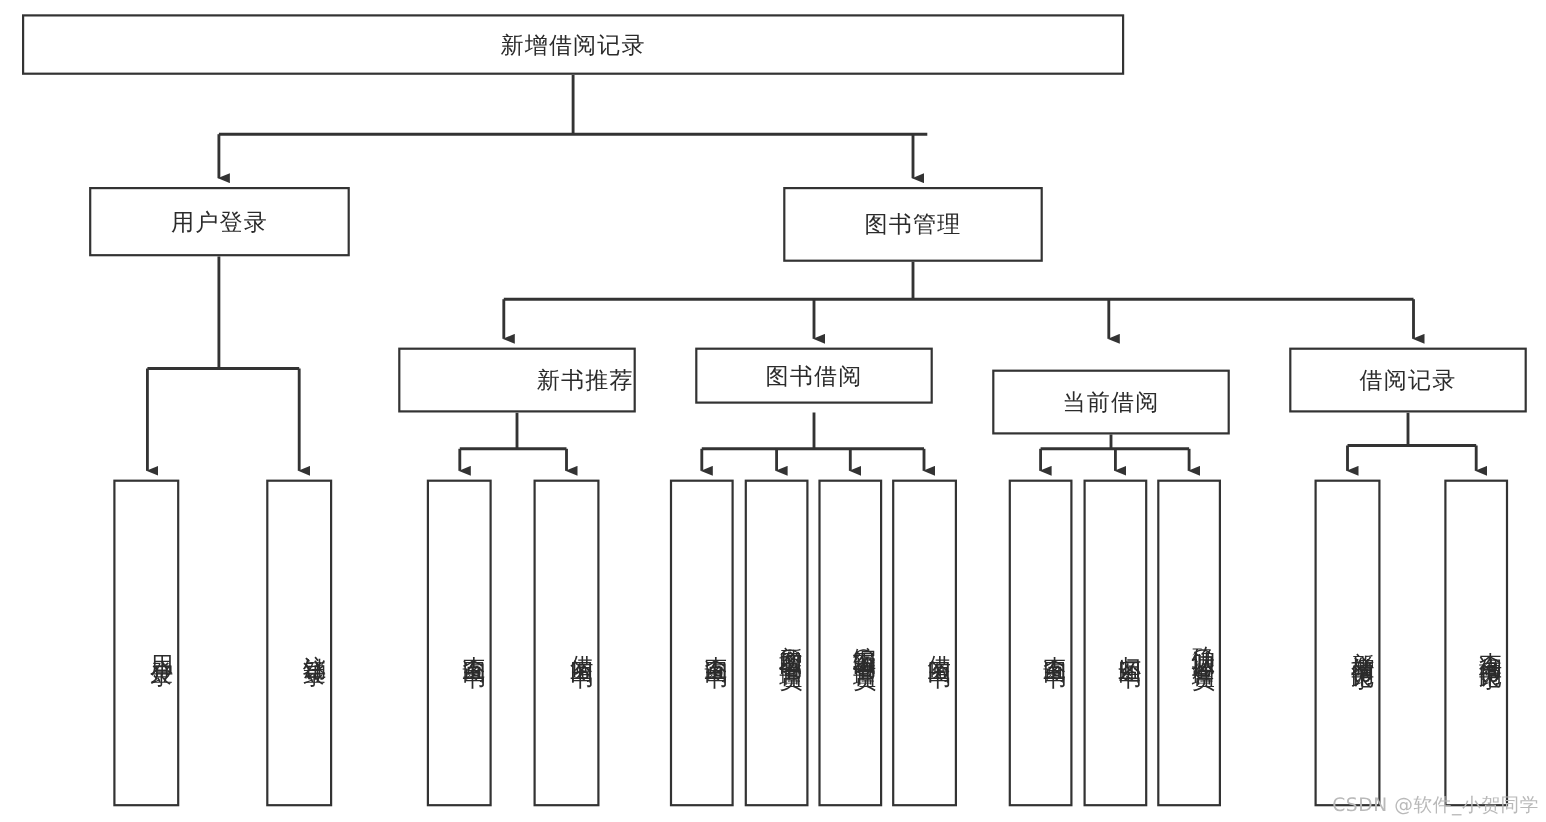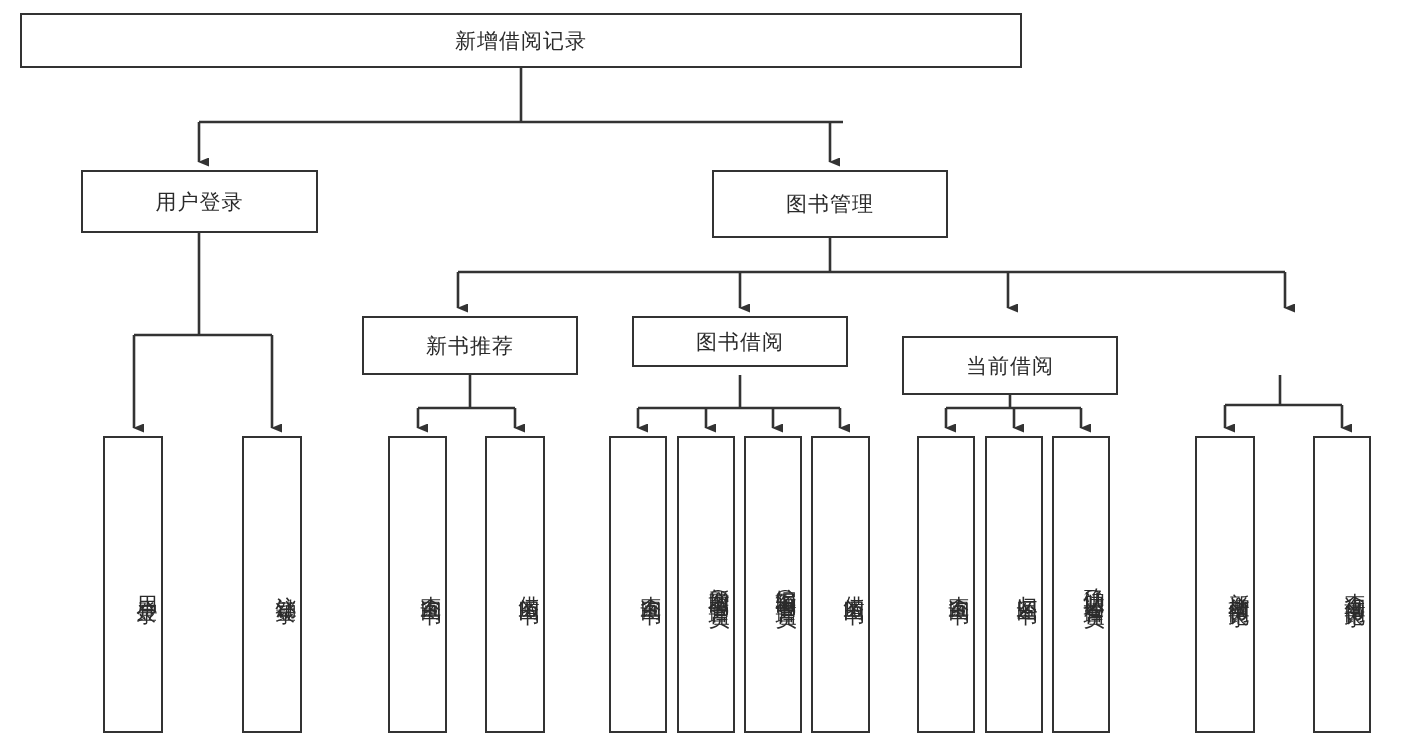--- a/index.html
+++ b/index.html
@@ -102,28 +102,31 @@
     <span class="node-label">新增借阅记录</span>
   </div>
 
   <div class="node-box h" id="node-t2-0" style="left: 81px; top: 170px; width: 237px; height: 63px;">
     <span class="node-label">用户登录</span>
   </div>
   <div class="node-box h" id="node-t2-1" style="left: 712px; top: 170px; width: 236px; height: 68px;">
     <span class="node-label">图书管理</span>
   </div>
 
-  <div class="node-box h" id="node-t3-0" style="left: 362px; top: 316px; width: 216px; height: 59px;">
+  <div class="node-box h" id="node-t3-0" style="left: 362px; top: 316px; width: 216px; height: 59px; justify-content: flex-end;">
     <span class="node-label">新书推荐</span>
   </div>
   <div class="node-box h" id="node-t3-1" style="left: 632px; top: 316px; width: 216px; height: 51px;">
     <span class="node-label">图书借阅</span>
   </div>
   <div class="node-box h" id="node-t3-2" style="left: 902px; top: 336px; width: 216px; height: 59px;">
     <span class="node-label">当前借阅</span>
+  </div>
+  <div class="node-box h" id="node-t3-3" style="left: 1172px; top: 316px; width: 216px; height: 59px;">
+    <span class="node-label">借阅记录</span>
   </div>
 
   <div class="node-box v" id="node-leaf-0" style="left: 103px; top: 436px; width: 60px; height: 297px;">
     <span class="node-label">用户登录</span>
   </div>
   <div class="node-box v" id="node-leaf-1" style="left: 242px; top: 436px; width: 60px; height: 297px;">
     <span class="node-label">注销登录</span>
   </div>
   <div class="node-box v" id="node-leaf-2" style="left: 388px; top: 436px; width: 59px; height: 297px;">
     <span class="node-label">查询图书</span>
@@ -152,13 +155,14 @@
   <div class="node-box v" id="node-leaf-10" style="left: 1052px; top: 436px; width: 58px; height: 297px;">
     <span class="node-label">确认归还（管理员）</span>
   </div>
   <div class="node-box v" id="node-leaf-11" style="left: 1195px; top: 436px; width: 60px; height: 297px;">
     <span class="node-label">新增借阅记录</span>
   </div>
   <div class="node-box v" id="node-leaf-12" style="left: 1313px; top: 436px; width: 58px; height: 297px;">
     <span class="node-label">查询借阅记录</span>
   </div>
 
+  <div class="watermark">CSDN @软件_小贺同学</div>
 </div>
 
 </body></html>

